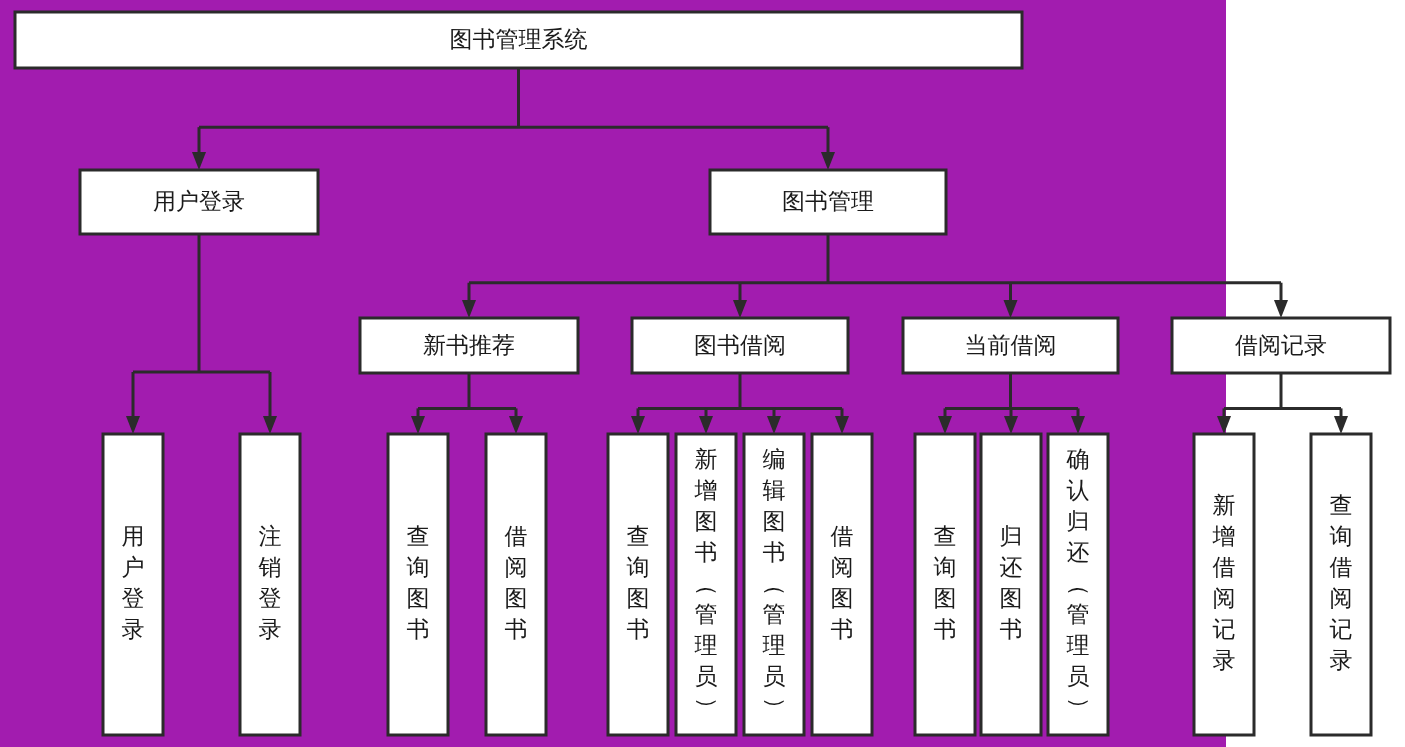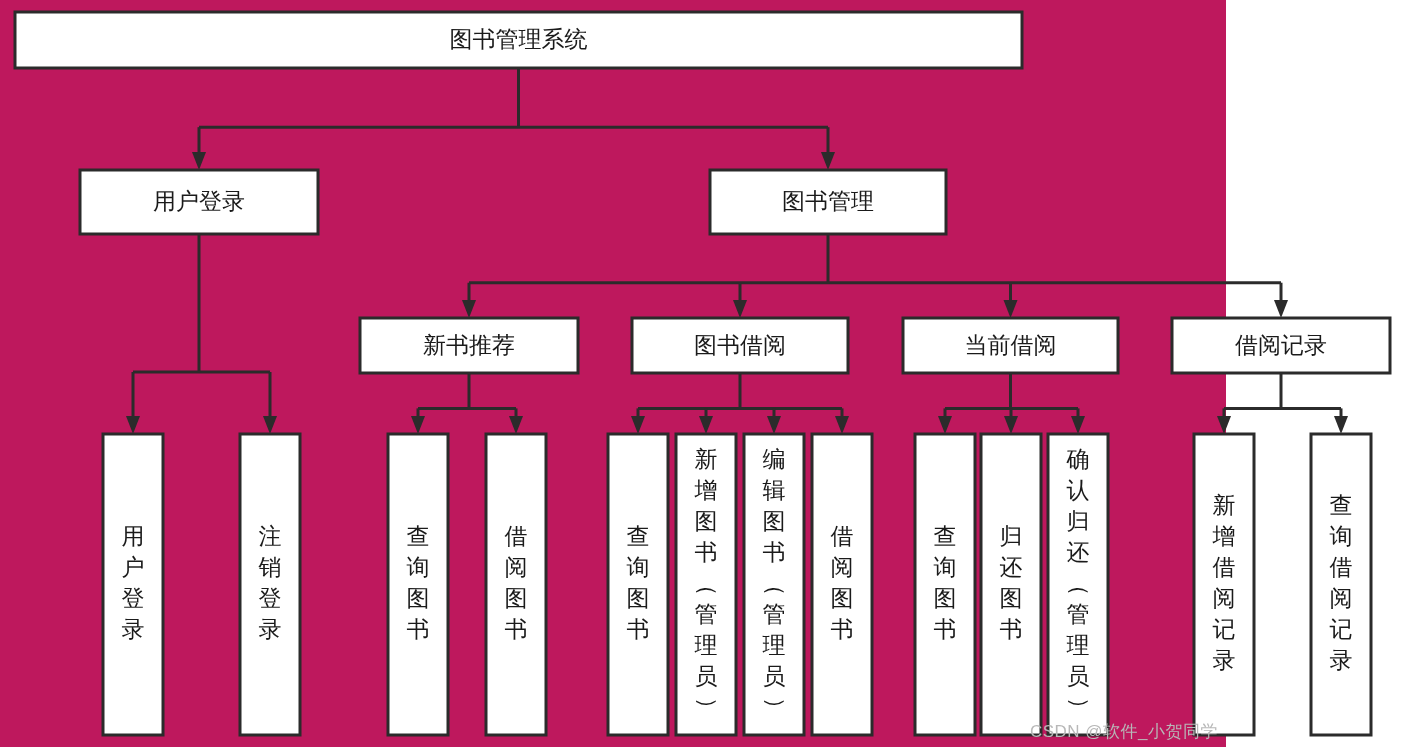--- a/index.html
+++ b/index.html
@@ -10,21 +10,21 @@
   body {
     width: 1405px;
     height: 747px;
     font-family: "Liberation Sans", "DejaVu Sans", sans-serif;
     overflow: hidden;
   }
   #diagram-root {
     position: relative;
     width: 1226px;
     height: 747px;
-    background: #be185d;
+    background: #a21caf;
     text-align: right;
   }
   svg.diagram {
     display: block;
     width: 1405px;
     height: 747px;
   }
   .nodebox {
     fill: #ffffff;
     stroke: #2b2b2b;
@@ -258,14 +258,13 @@
           <rect class="nodebox" x="1311" y="434" width="60" height="301"></rect>
           <text class="node-label-v" x="1341" y="507">查</text>
           <text class="node-label-v" x="1341" y="538">询</text>
           <text class="node-label-v" x="1341" y="569">借</text>
           <text class="node-label-v" x="1341" y="600">阅</text>
           <text class="node-label-v" x="1341" y="631">记</text>
           <text class="node-label-v" x="1341" y="662">录</text>
         </g>
       </g>
     </svg>
-  <div class="watermark">CSDN @软件_小贺同学</div>
 </div>
 
 </body></html>

